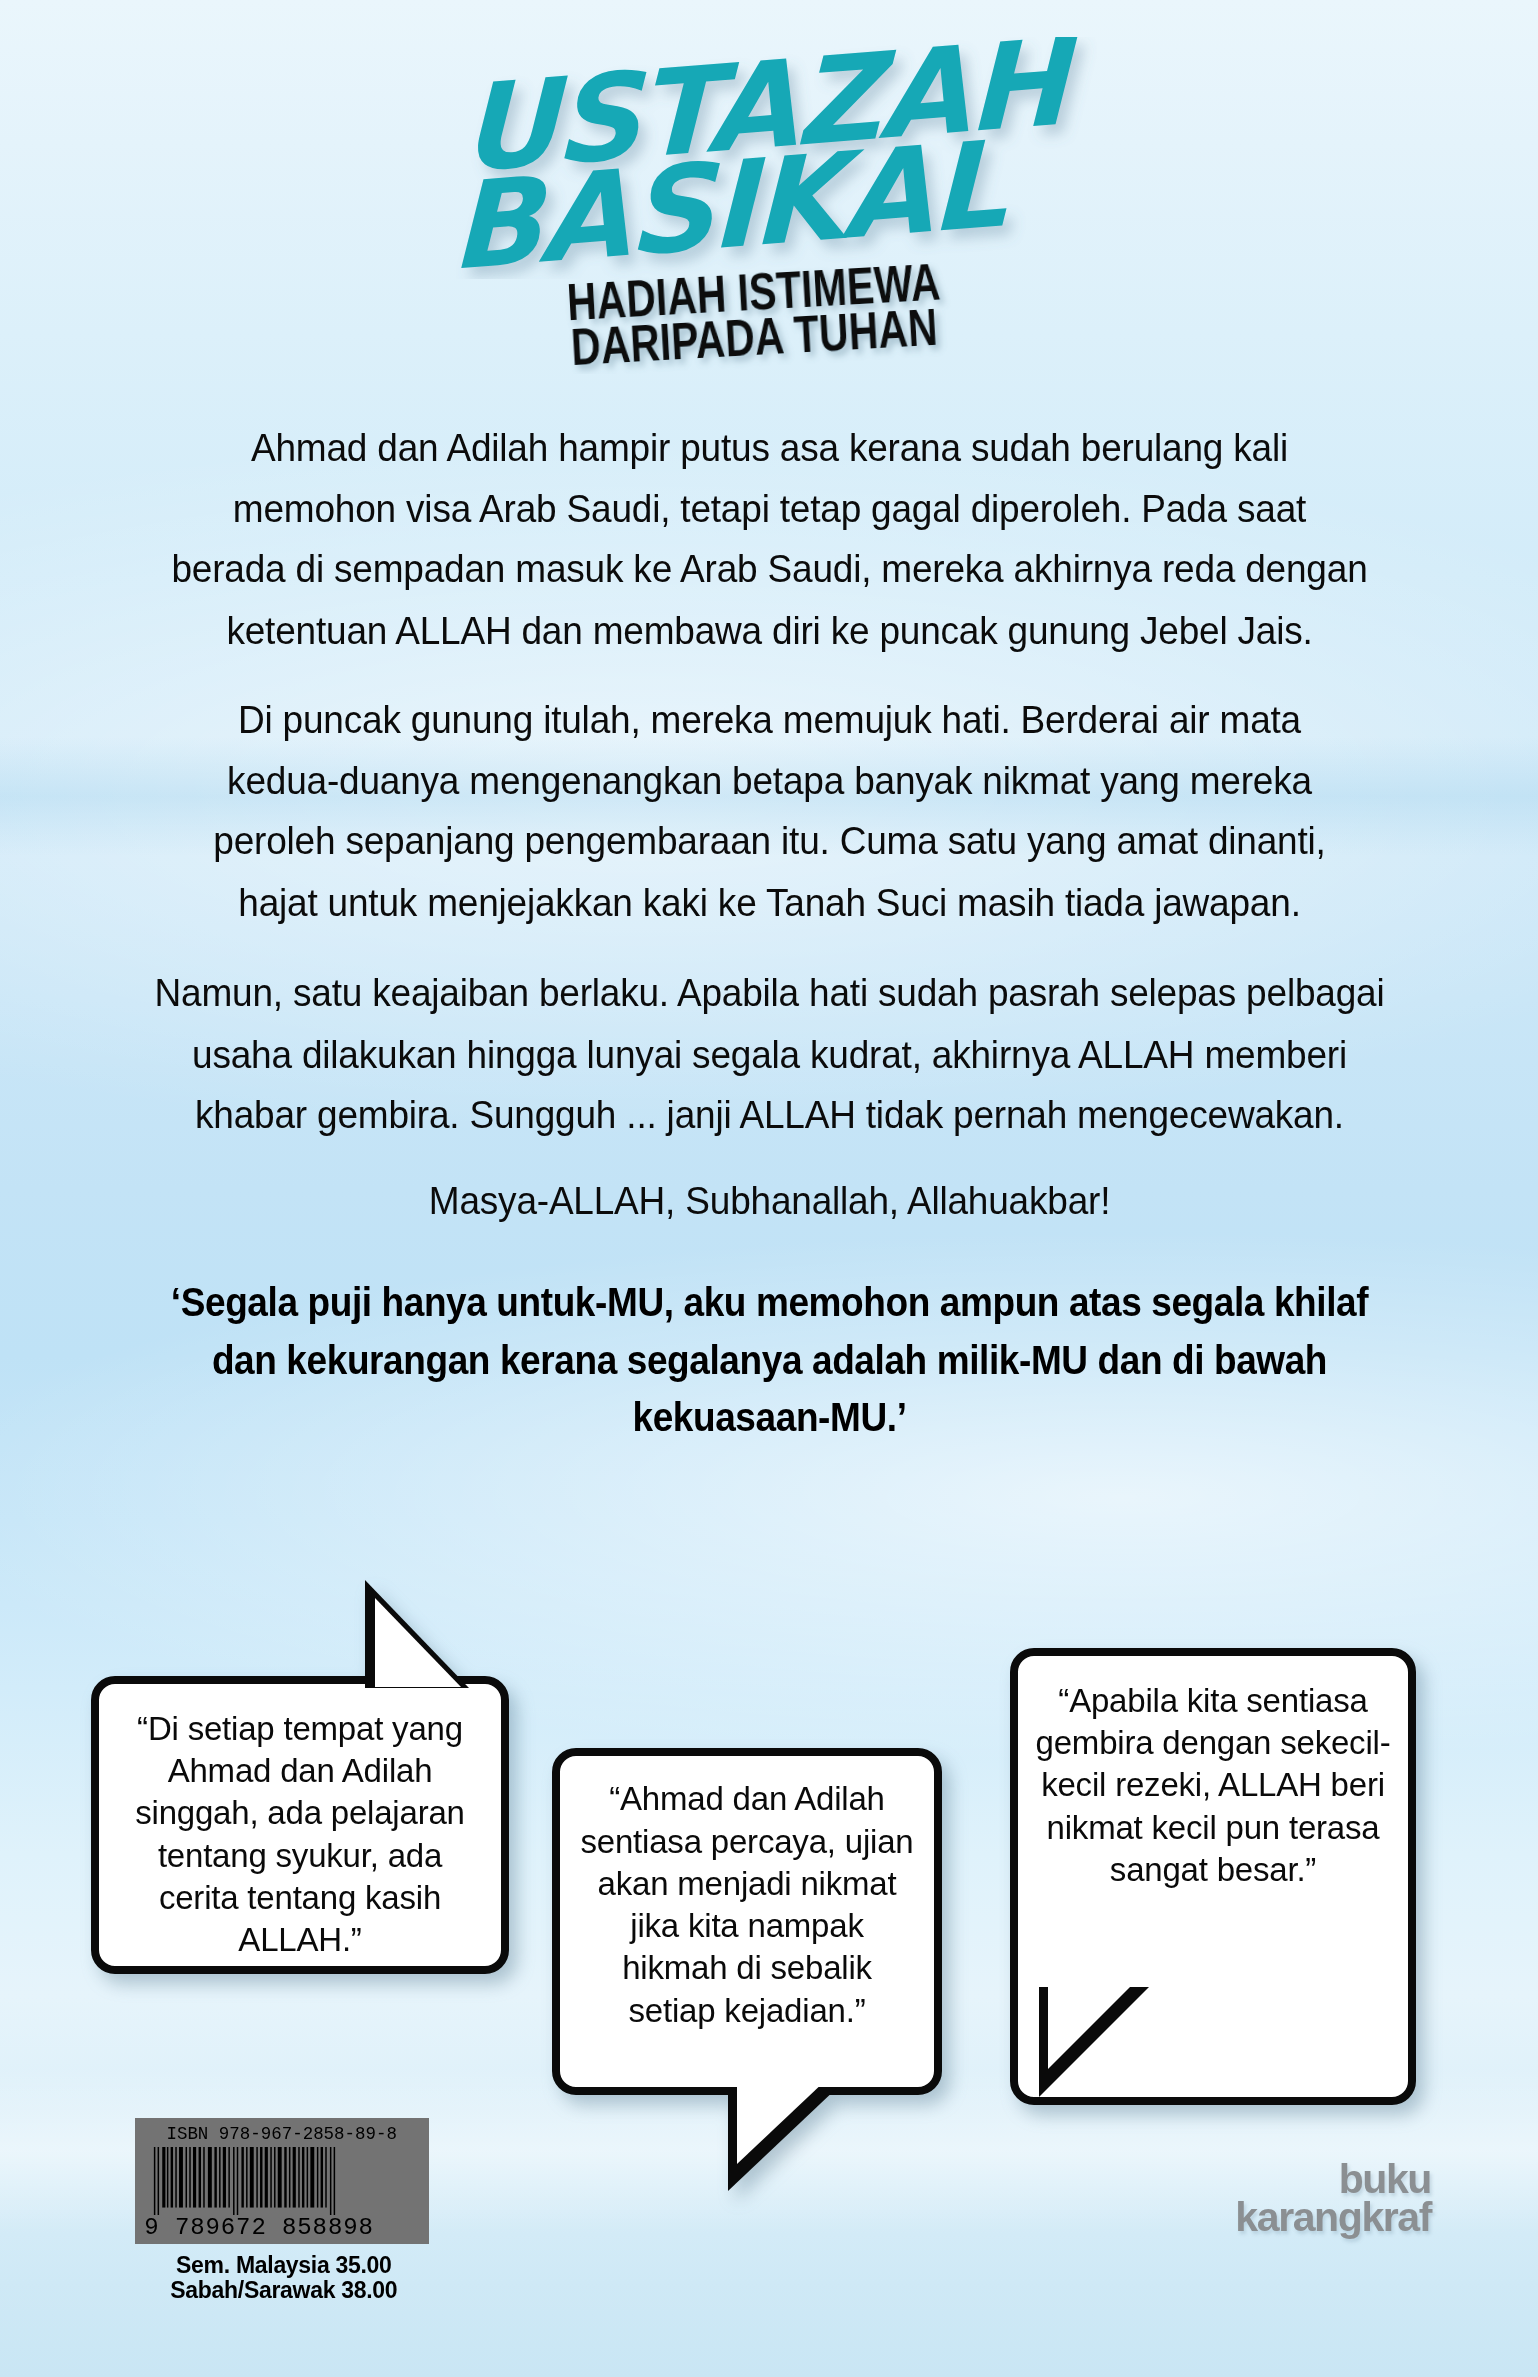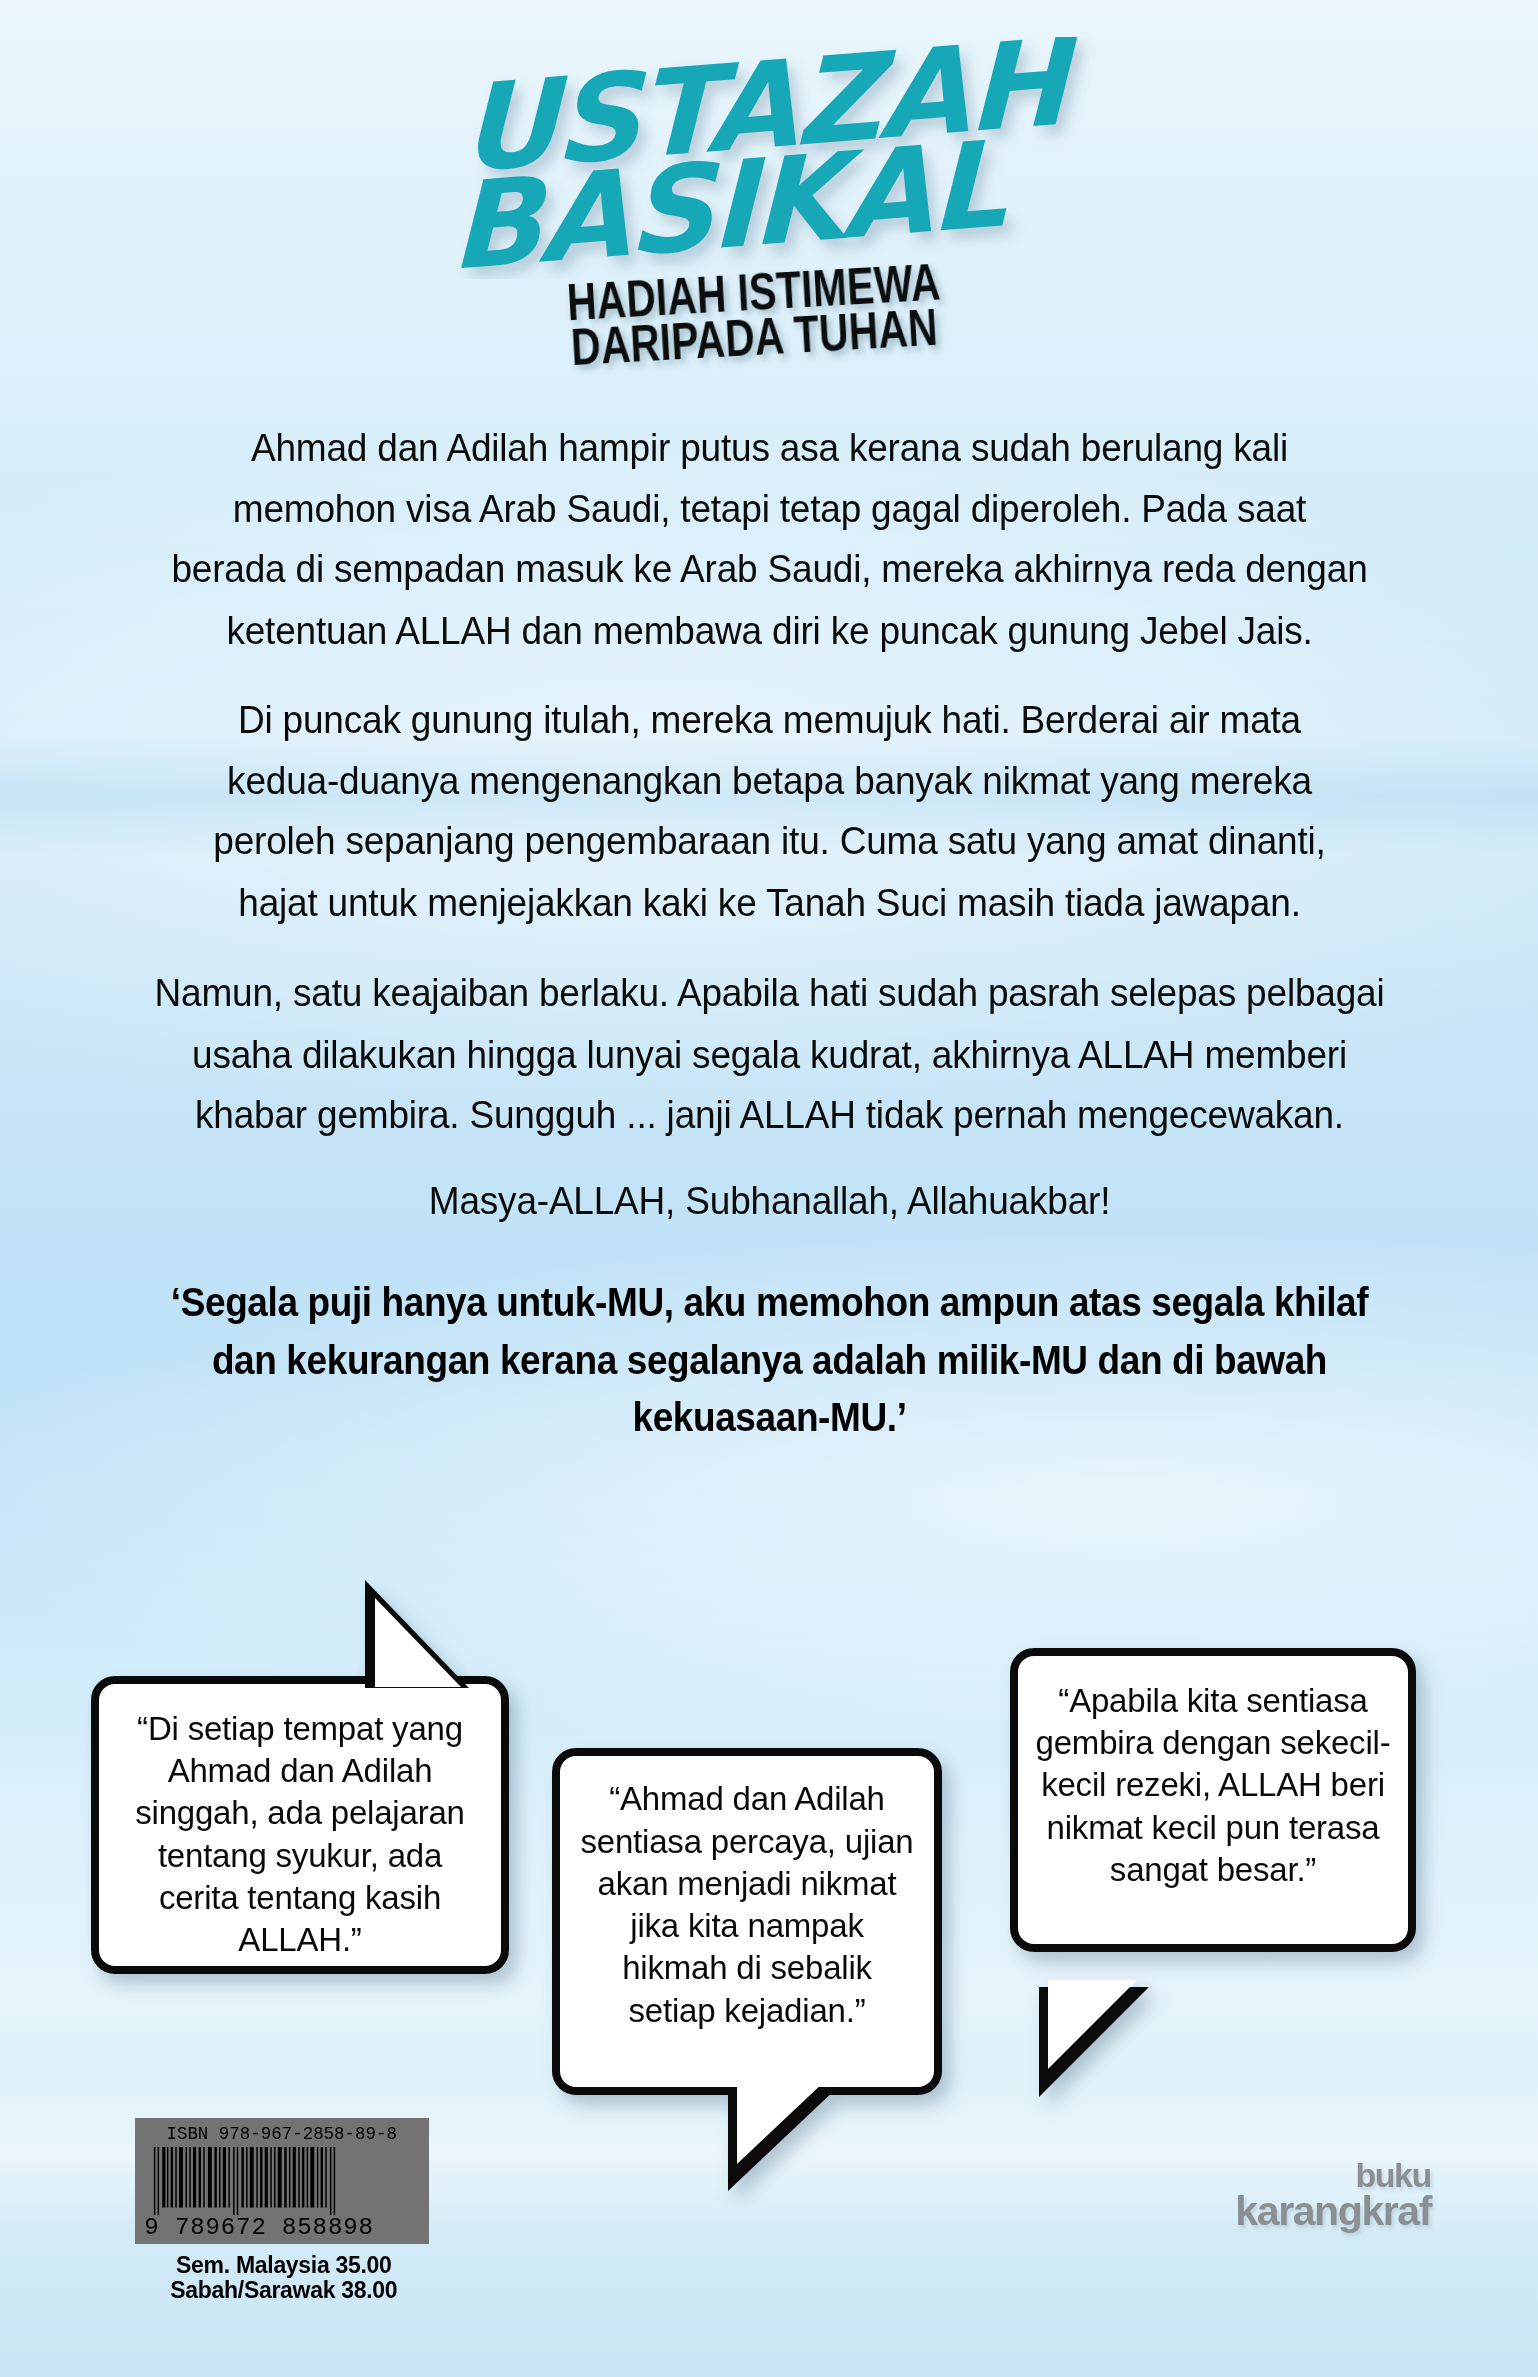--- a/index.html
+++ b/index.html
@@ -158,21 +158,21 @@
   }
   #tail-2-inner {
     position: absolute;
     left: 177px; top: 324px;
     width: 0; height: 0;
     border-left: 0 solid transparent;
     border-right: 89px solid transparent;
     border-top: 84px solid #fff;
   }
 
-  #bubble-3 { left: 1010px; top: 1648px; width: 406px; height: 304px; }
+  #bubble-3 { left: 1010px; top: 1648px; width: 406px; height: 457px; }
   #bubble-3 .bubble-text { padding: 24px 17px 0 17px; }
   #tail-3-outer {
     position: absolute;
     left: 20.5px; top: 331px;
     width: 0; height: 0;
     border-left: 0 solid transparent;
     border-right: 110px solid transparent;
     border-top: 110px solid #0a0a0a;
   }
   #tail-3-inner {
@@ -236,21 +236,21 @@
     right: 107px;
     top: 2160px;
     text-align: right;
     color: #8b8f92;
     font-family: "Liberation Sans", sans-serif;
     font-weight: 700;
     letter-spacing: -1.4px;
     line-height: 0.93;
     text-shadow: 1.9px 2.8px 3.7px rgba(120,150,170,0.30);
   }
-  #logo-l1 { font-size: 34px; }
+  #logo-l1 { font-size: 41px; }
   #logo-l2 { font-size: 41px; }
 </style>
 </head>
 <body>
 
 <div id="bg-wrap">
   <div class="bg-base"></div>
   <div class="bg-wash-a"></div>
   <div class="bg-wash-b"></div>
   <div class="bg-wash-c"></div>

